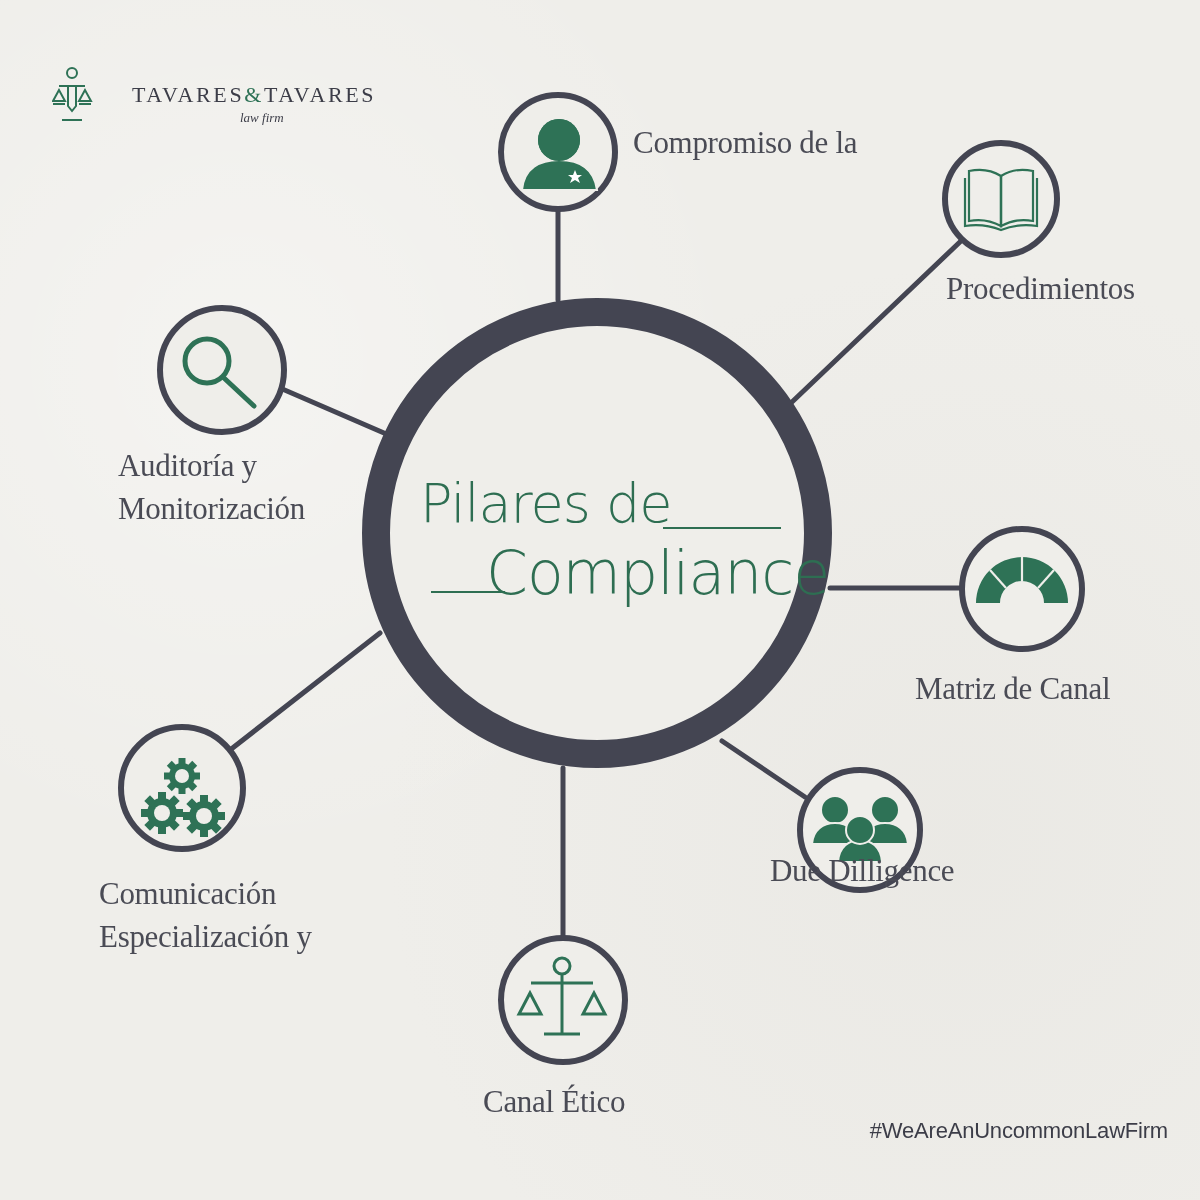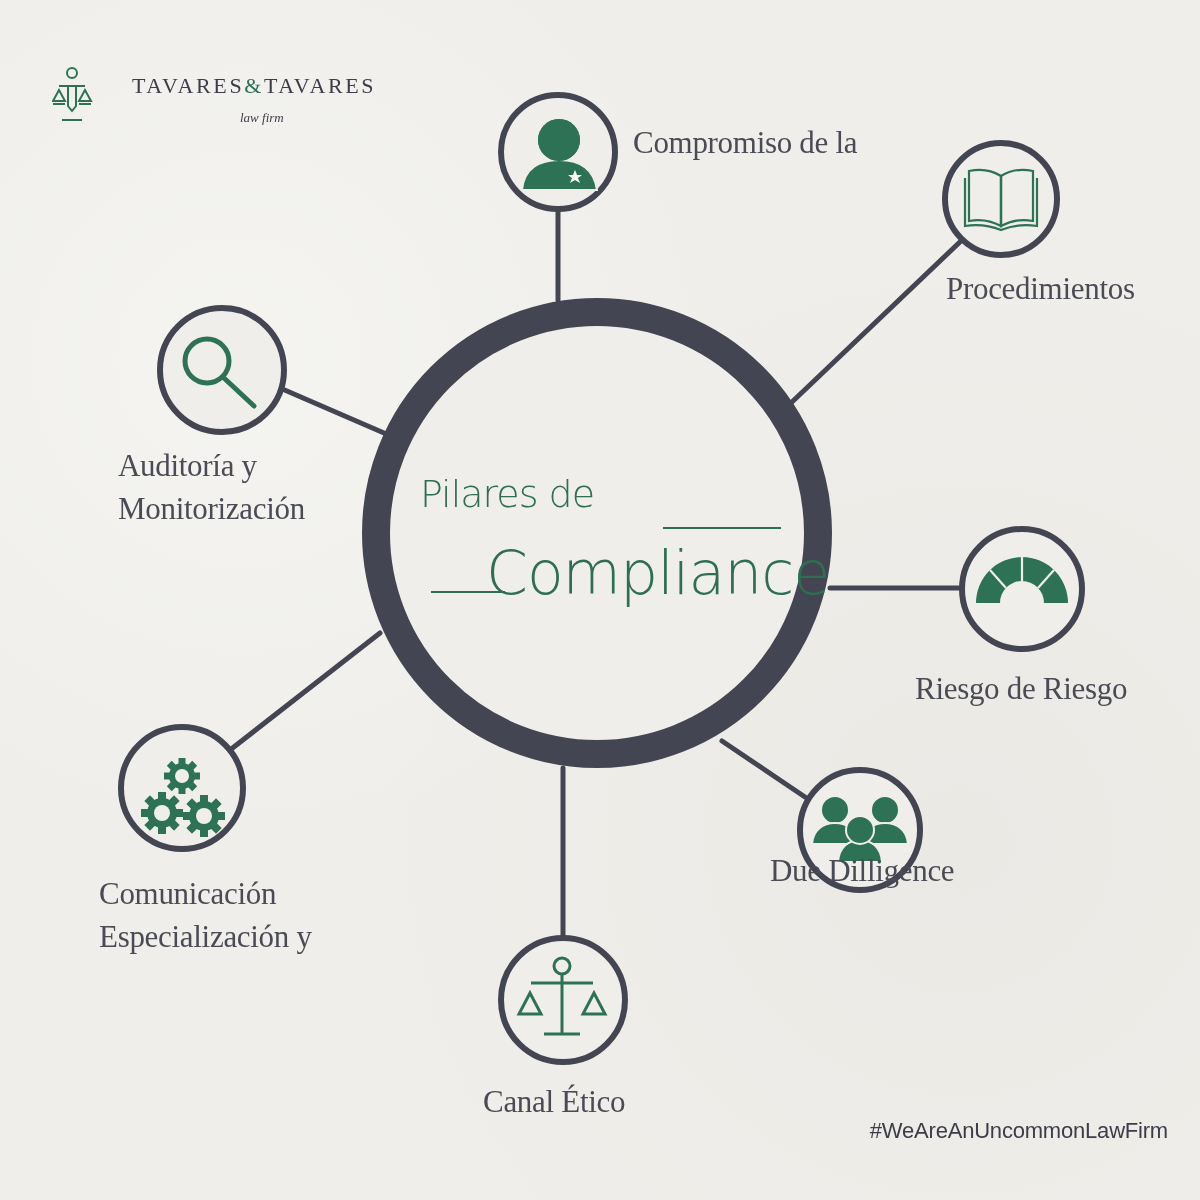--- a/index.html
+++ b/index.html
@@ -4,21 +4,21 @@
 <style>
   html,body{margin:0;padding:0;}
   body{width:1200px;height:1200px;background:#f1f0ec;position:relative;overflow:hidden;font-family:"Liberation Serif",serif;}
   .paper{position:absolute;inset:0;background:
     radial-gradient(circle at 20% 30%, rgba(255,255,255,.35), transparent 40%),
     radial-gradient(circle at 80% 70%, rgba(220,218,212,.25), transparent 45%),
     #efeeea;}
   svg.diagram{position:absolute;left:0;top:0;}
   .label{position:absolute;color:#4a4b55;font-family:"Liberation Serif",serif;font-size:31px;line-height:43px;letter-spacing:-0.3px;}
   .logo{position:absolute;left:52px;top:72px;}
-  .logo-text{position:absolute;left:80px;top:1px;font-family:"Liberation Serif",serif;font-size:22px;letter-spacing:2.6px;color:#3c3d48;white-space:nowrap;text-align:center;}
+  .logo-text{position:absolute;left:80px;top:10px;font-family:"Liberation Serif",serif;font-size:22px;letter-spacing:2.6px;color:#3c3d48;white-space:nowrap;text-align:center;}
   .logo-amp{color:#2e7256;}
   .logo-sub{position:absolute;left:188px;top:38px;font-family:"Liberation Serif",serif;font-style:italic;font-size:13px;color:#3c3d48;white-space:nowrap;}
   .title{position:absolute;color:#2e6e52;font-family:"DejaVu Sans",sans-serif;font-weight:200;white-space:nowrap;}
   .hashtag{position:absolute;right:32px;top:1118px;font-family:Liberation Sans, sans-serif;font-size:22px;color:#3c3d48;letter-spacing:-0.2px;}
 </style>
 </head>
 <body>
 
 <div class="paper"></div>
 
@@ -151,31 +151,31 @@
       <line x1="27" y1="40" x2="39" y2="40"></line>
       <line x1="10" y1="56" x2="30" y2="56"></line>
     </g>
   </svg>
   <div class="logo-text">
     <span>TAVARES</span><span class="logo-amp">&amp;</span><span>TAVARES</span>
   </div>
   <div class="logo-sub">law firm</div>
 </div>
 
-<div class="title" style="left:420px;top:472px;font-size:38px;letter-spacing:-1px;">Pilares de</div>
+<div class="title" style="left:420px;top:472px;font-size:54px;letter-spacing:-1px;">Pilares de</div>
 <div class="title" style="left:486px;top:538px;font-size:60px;letter-spacing:-1px;">Compliance</div>
 
 <div class="label" style="left:633px;top:121px;">
   <div>Compromiso de la</div>
 </div>
 <div class="label" style="left:946px;top:267px;">
   <div>Procedimientos</div>
 </div>
 <div class="label" style="left:915px;top:667px;">
-  <div>Riesgo de Riesgo</div>
+  <div>Matriz de Canal</div>
 </div>
 <div class="label" style="left:770px;top:849px;">
   <div>Due Dilligence</div>
 </div>
 <div class="label" style="left:483px;top:1080px;">
   <div>Canal Ético</div>
 </div>
 <div class="label" style="left:99px;top:872px;">
   <div>Comunicación</div>
   <div>Especialización y</div>

